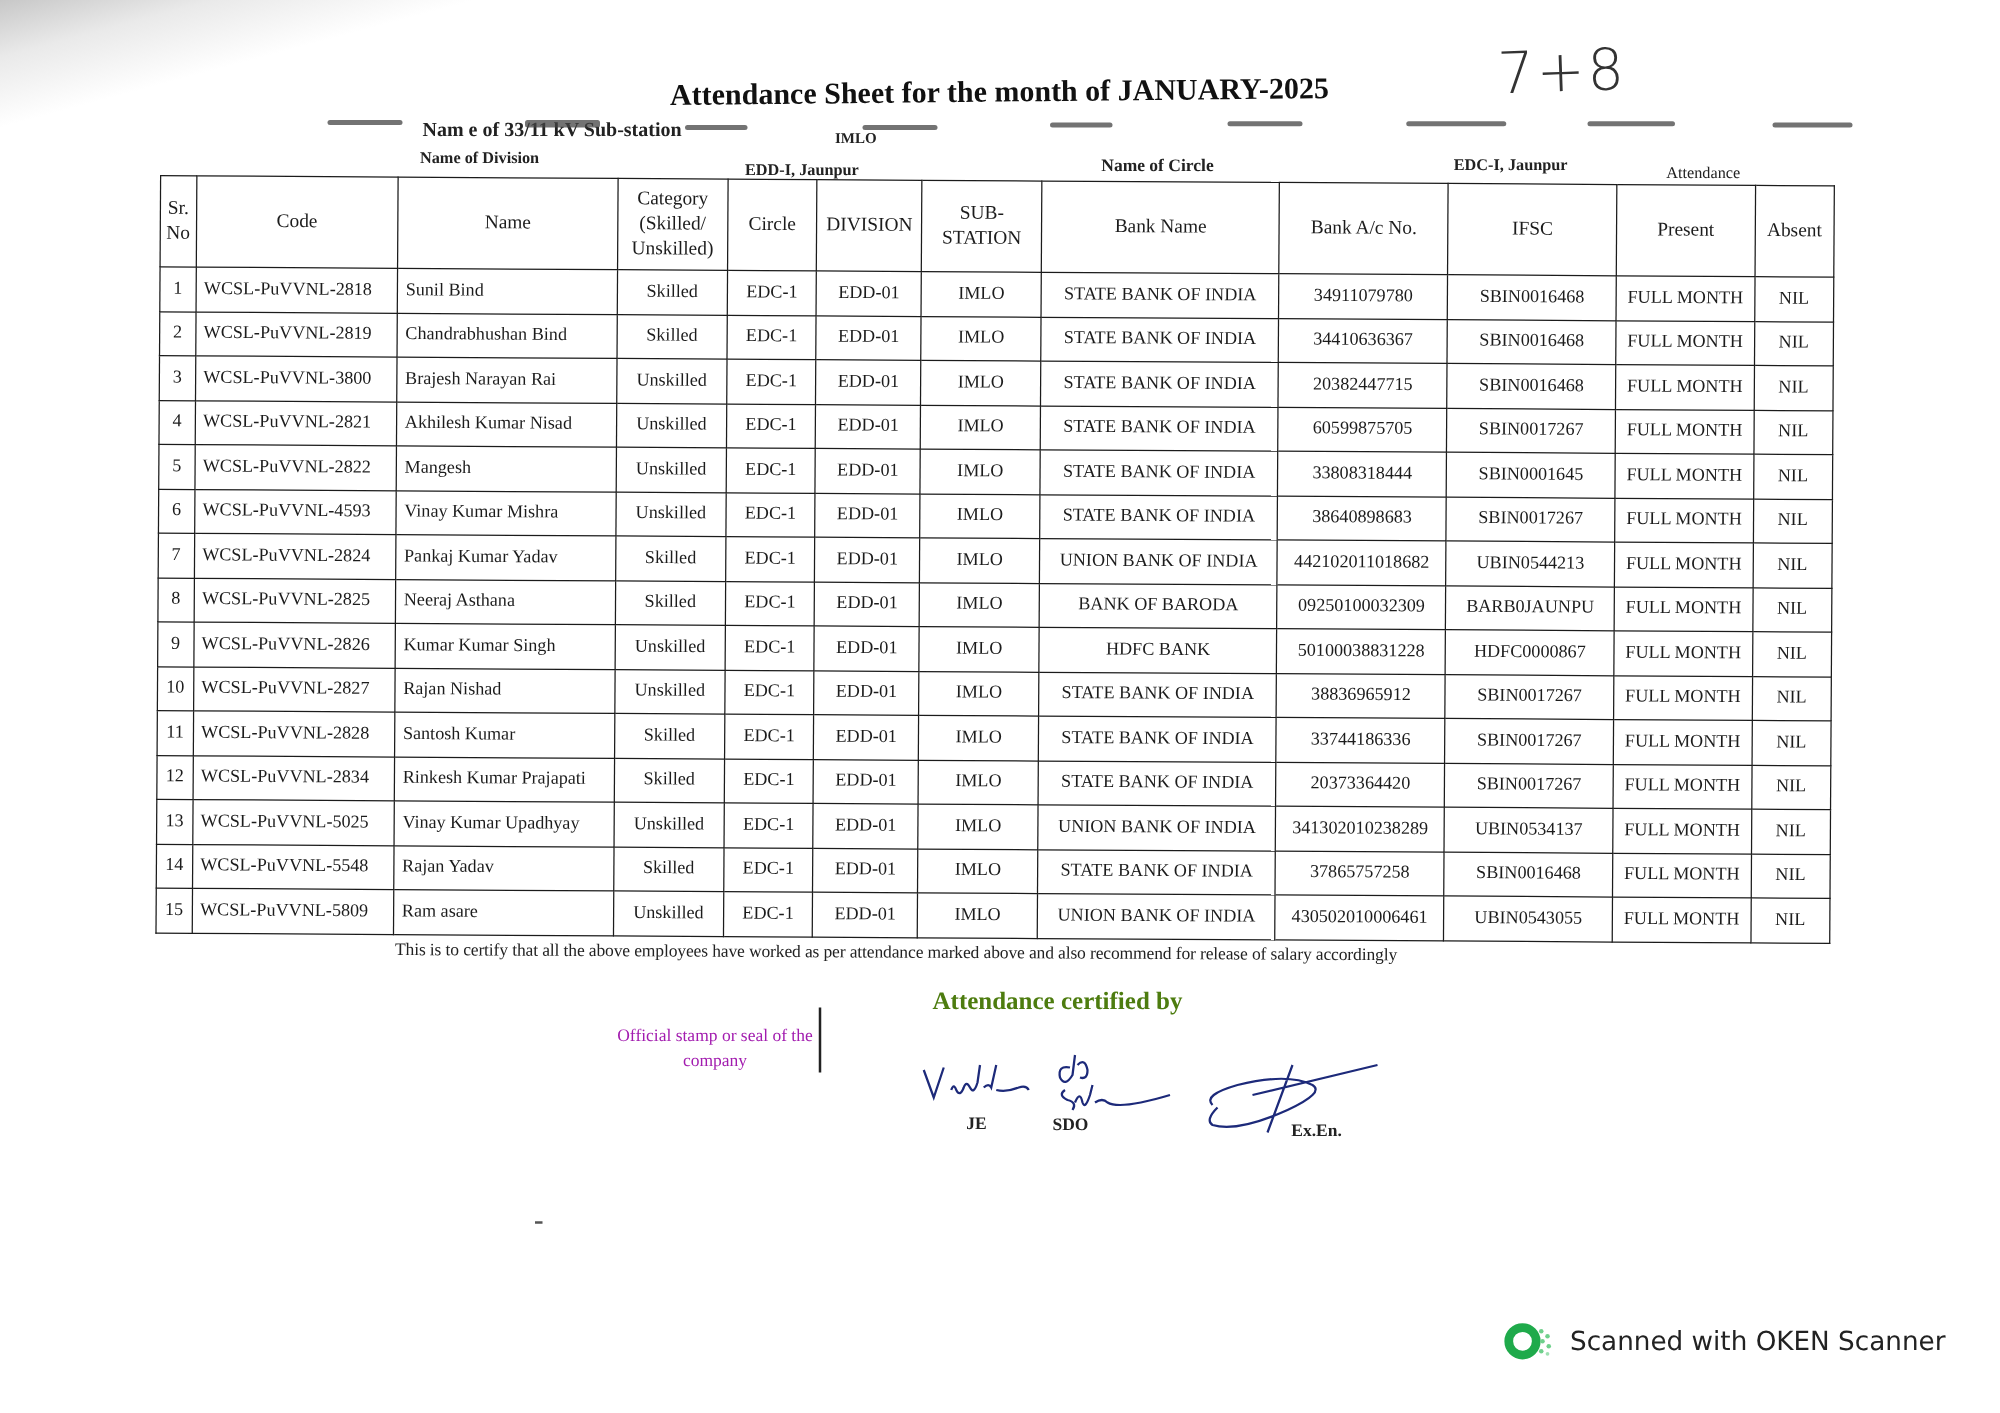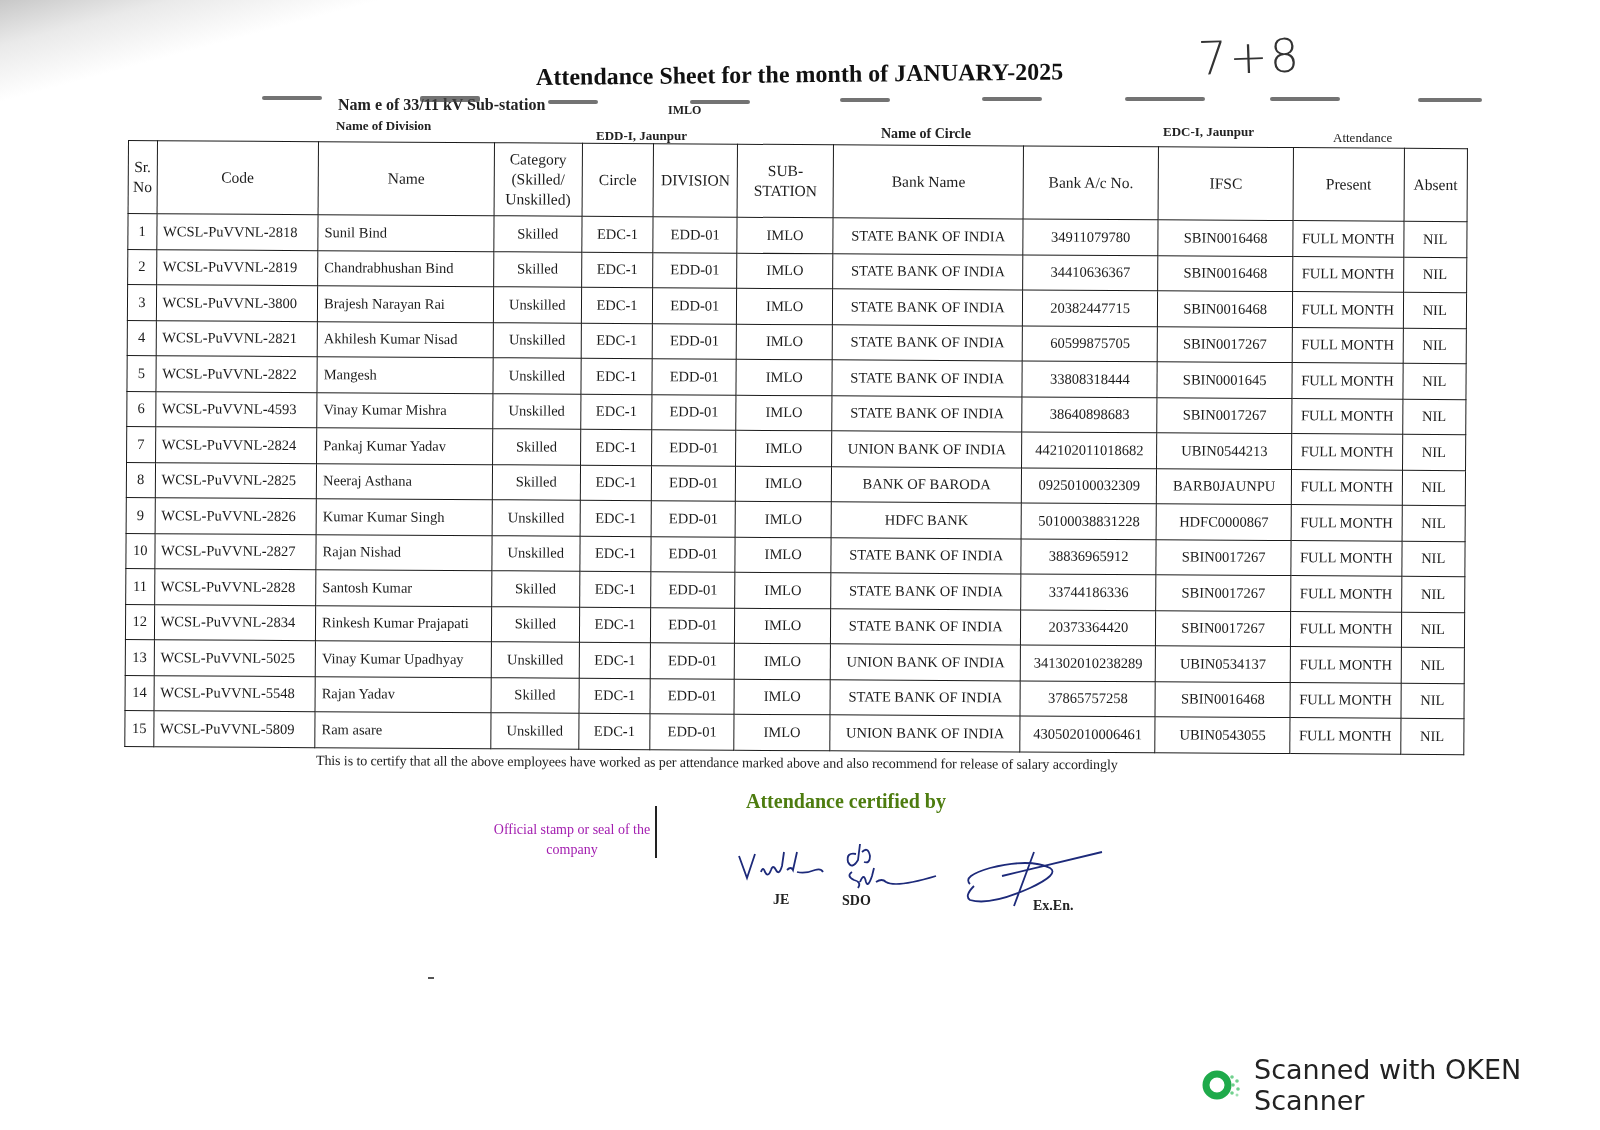--- a/index.html
+++ b/index.html
@@ -50,21 +50,21 @@
   }
   .stamp-label {
     position: absolute; left: 490px; top: 820px; width: 164px; text-align: center;
     font-size: 14px; line-height: 20px; color: #a21caf;
   }
   .stamp-bar { position: absolute; left: 655px; top: 806px; width: 2px; height: 52px; background: #222; }
   .sig-label { position: absolute; font-size: 14px; font-weight: bold; color: #222; }
   .sig { position: absolute; }
   .scanner {
     position: absolute; left: 1202px; top: 1054px; display: flex; align-items: center; gap: 12px;
-    font-family: "DejaVu Sans", sans-serif; font-size: 27px; color: #222;
+    font-family: "DejaVu Sans", sans-serif; font-size: 21px; color: #222;
   }
   .scanner-logo {
     width: 42px; height: 38px; display: flex; align-items: center; justify-content: center;
   }
   .dot { position: absolute; left: 428px; top: 977px; width: 6px; height: 2px; background: #555; }
 </style>
 </head>
 <body>
 
 <div class="page-shadow"></div>

